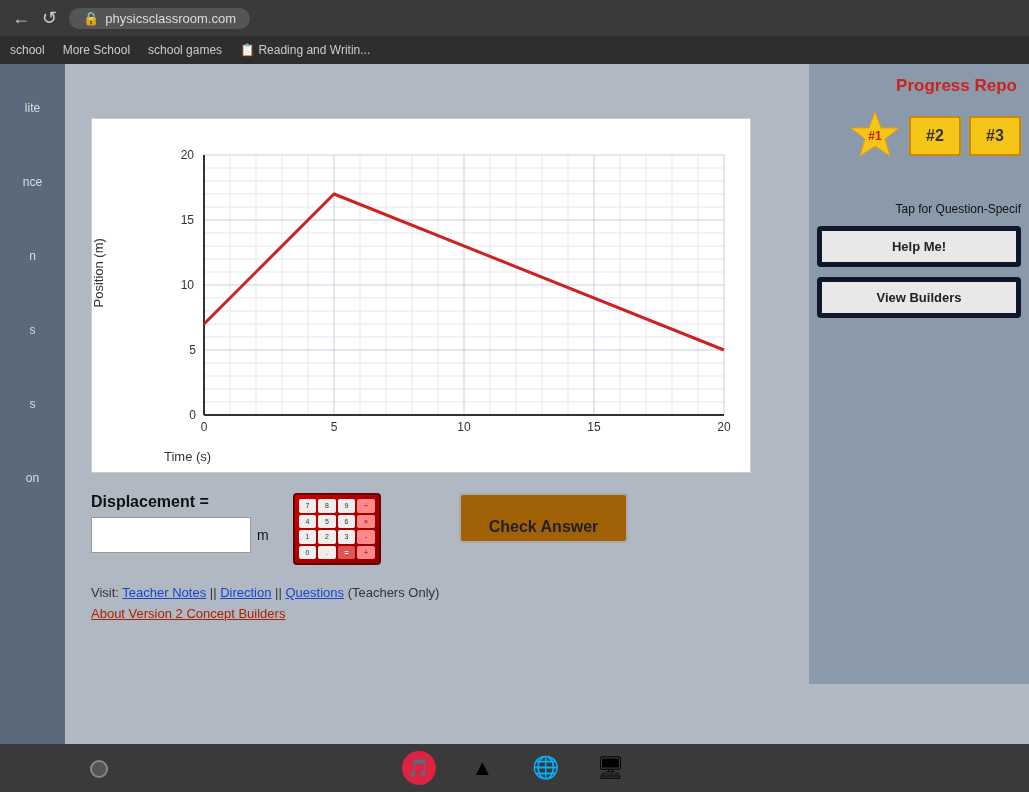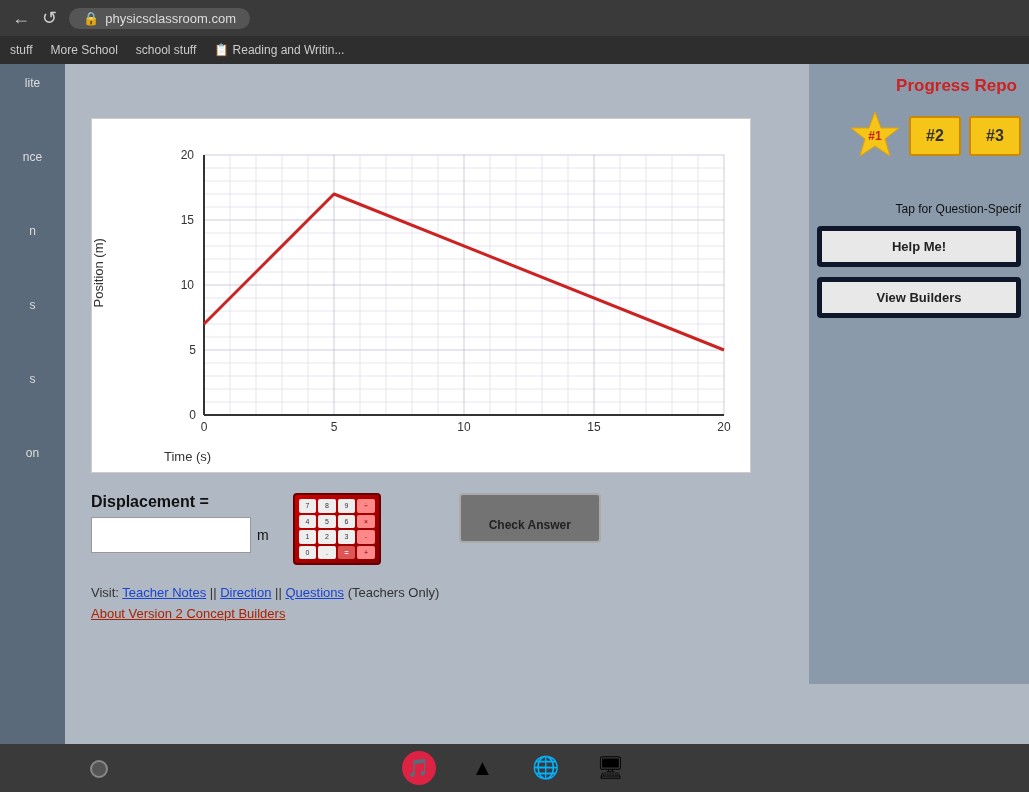--- a/index.html
+++ b/index.html
@@ -53,21 +53,21 @@
     
     .sidebar-partial {
       position: absolute;
       left: 0;
       top: 64px;
       width: 65px;
       height: 728px;
       background: #5a6a7a;
       display: flex;
       flex-direction: column;
-      padding: 12px 8px;
+      padding: 37px 8px;
       gap: 60px;
     }
     .sidebar-label {
       color: #ddd;
       font-size: 12px;
       writing-mode: horizontal-tb;
       text-align: center;
     }
 
     
@@ -234,25 +234,25 @@
       display: flex;
       align-items: center;
       justify-content: center;
       color: #333;
     }
     .calc-key.special { background: #f88; color: #700; }
     .calc-key.enter { background: #d55; color: white; font-weight: bold; }
 
     
     .check-btn {
-      background: #737373;
+      background: #a16207;
       border: 2px solid #aaa;
       border-radius: 4px;
       padding: 23px 28px;
-      font-size: 12px;
+      font-size: 16px;
       font-weight: bold;
       color: #222;
       cursor: pointer;
       height: 50px;
     }
 
     
     .footer-links {
       margin-top: 20px;
       margin-left: 10px;
@@ -319,23 +319,23 @@
 <div class="browser-bar">
   <span class="browser-nav">←</span>
   <span class="browser-nav">↺</span>
   <div class="browser-url">
     <span>🔒</span>
     <span>physicsclassroom.com</span>
   </div>
 </div>
 
 <div class="bookmarks-bar">
-  <span class="bookmark-item">stuff</span>
+  <span class="bookmark-item">school</span>
   <span class="bookmark-item">More School</span>
-  <span class="bookmark-item">school stuff</span>
+  <span class="bookmark-item">school games</span>
   <span class="bookmark-item">📋 Reading and Writin...</span>
 </div>
 
 <div class="sidebar-partial">
   <span class="sidebar-label">lite</span>
   <span class="sidebar-label">nce</span>
   <span class="sidebar-label">n</span>
   <span class="sidebar-label">s</span>
   <span class="sidebar-label">s</span>
   <span class="sidebar-label">on</span>

